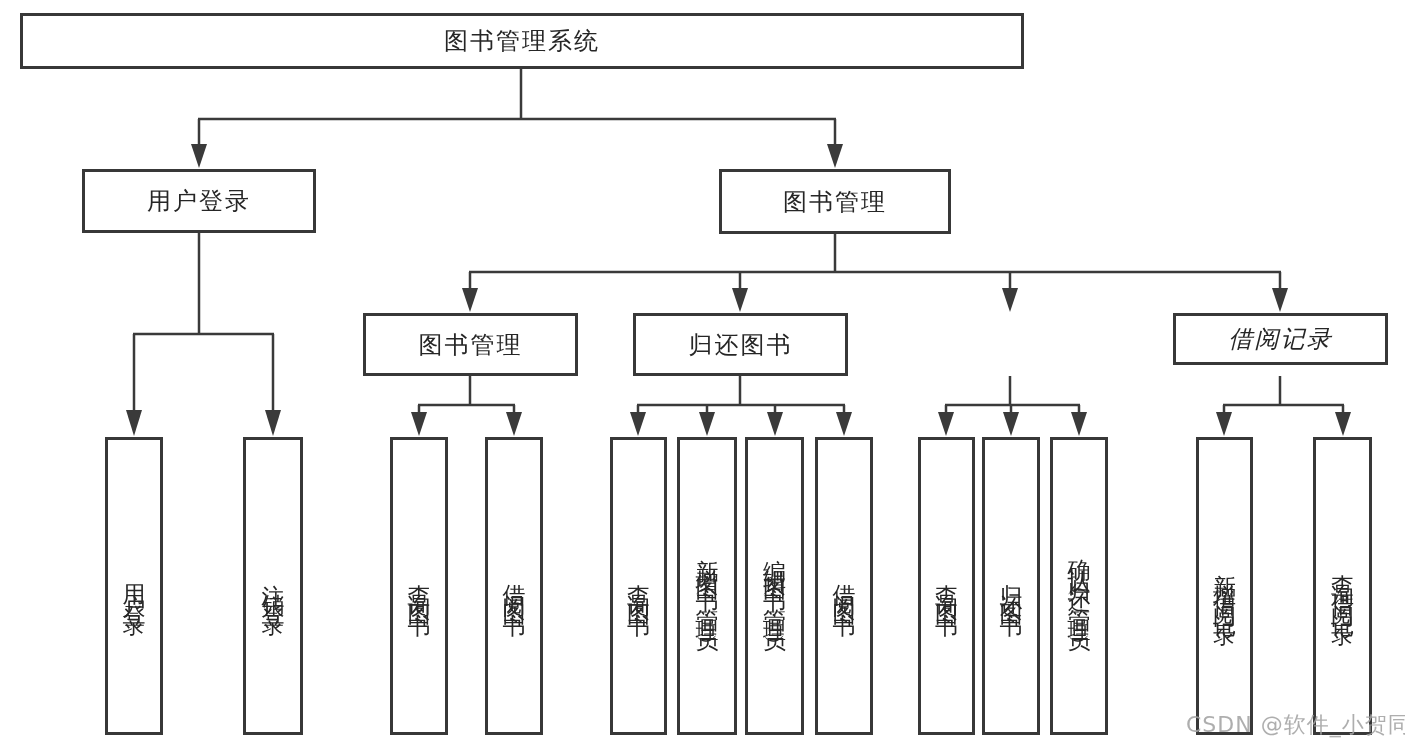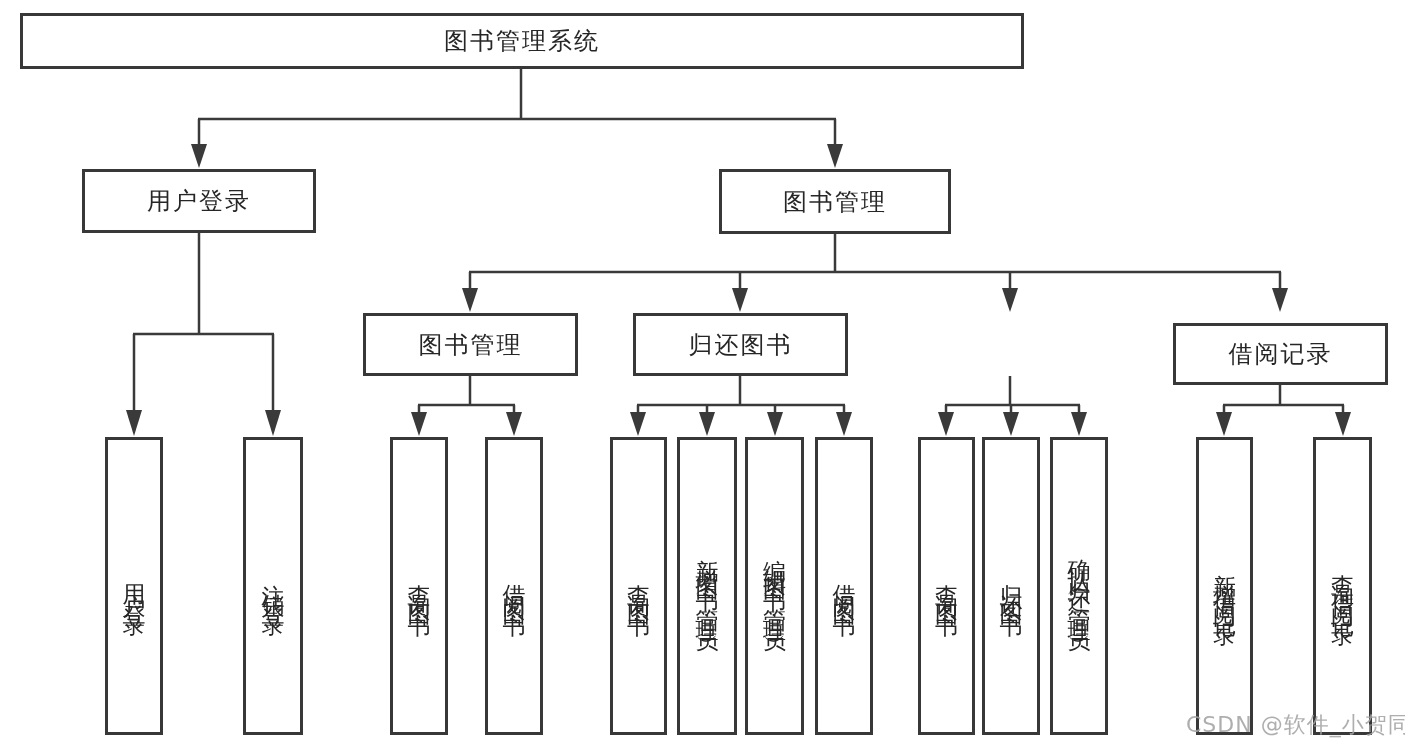--- a/index.html
+++ b/index.html
@@ -140,21 +140,21 @@
   <div class="box hbox" style="left:719px;top:169px;width:232px;height:65px;">
     <span>图书管理</span>
   </div>
 
   <div class="box hbox" style="left:363px;top:313px;width:215px;height:63px;">
     <span>图书管理</span>
   </div>
   <div class="box hbox" style="left:633px;top:313px;width:215px;height:63px;">
     <span>归还图书</span>
   </div>
-  <div class="box hbox" style="left:1173px;top:323px;width:215px;height:62px;">
+  <div class="box hbox" style="left:1173px;top:313px;width:215px;height:52px;font-style:italic;">
     <span>借阅记录</span>
   </div>
 
   <div class="box leaf" style="left:105px;width:58px;">
     <span class="vtext">用户登录</span>
   </div>
   <div class="box leaf" style="left:243px;width:60px;">
     <span class="vtext">注销登录</span>
   </div>
 

